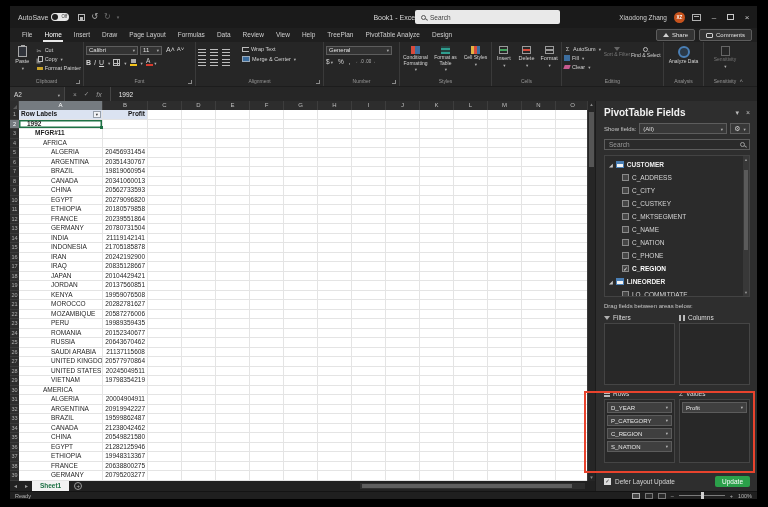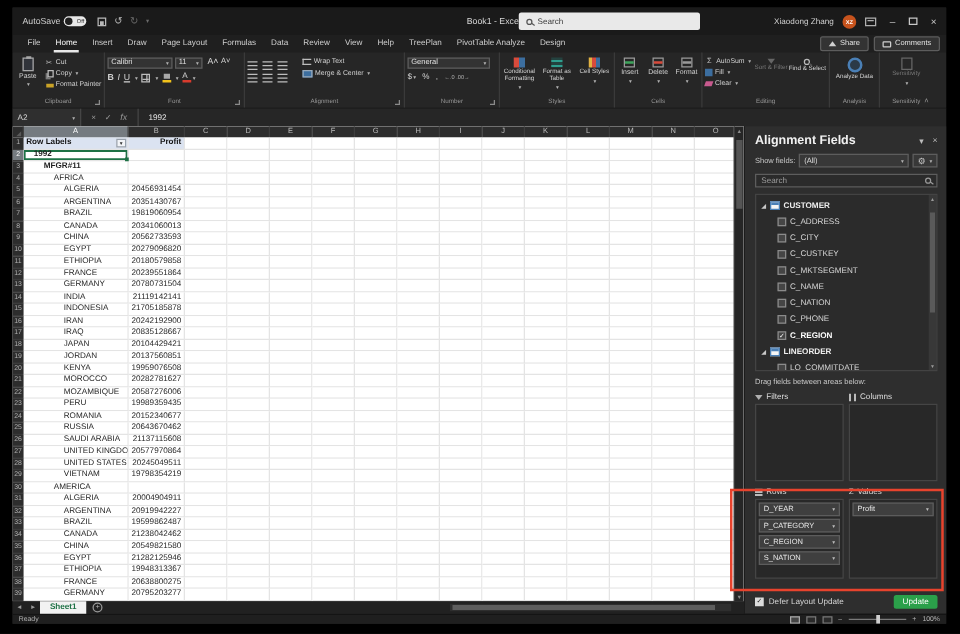--- a/index.html
+++ b/index.html
@@ -1193,21 +1193,21 @@
           <span class="stab">Sheet1</span>
           <span class="addsheet">+</span>
           <span class="hscroll">
               <span class="hthumb"></span>
             </span>
         </div>
       </div>
 
       <div class="pane">
         <div class="ptitle">
-          <span>Alignment Fields</span>
+          <span>PivotTable Fields</span>
           <span class="ptools">
             <span>▾</span>
             <span>×</span>
           </span>
         </div>
         <div class="showrow">
           <span>Show fields:</span>
           <span class="showdd">
               <span>(All)</span>
               <span class="ddc"></span>

